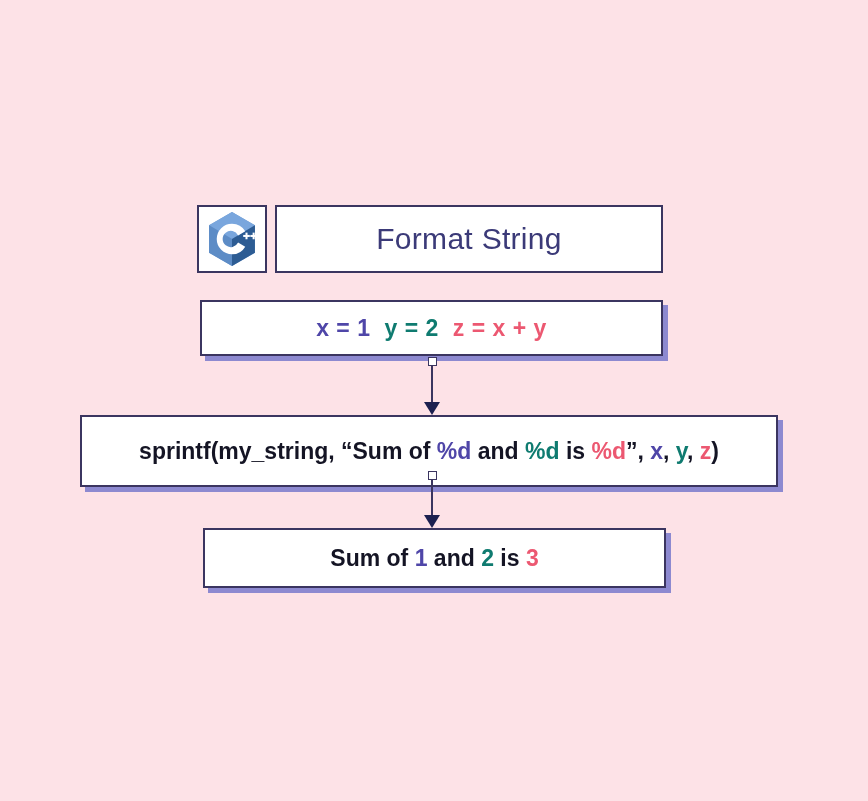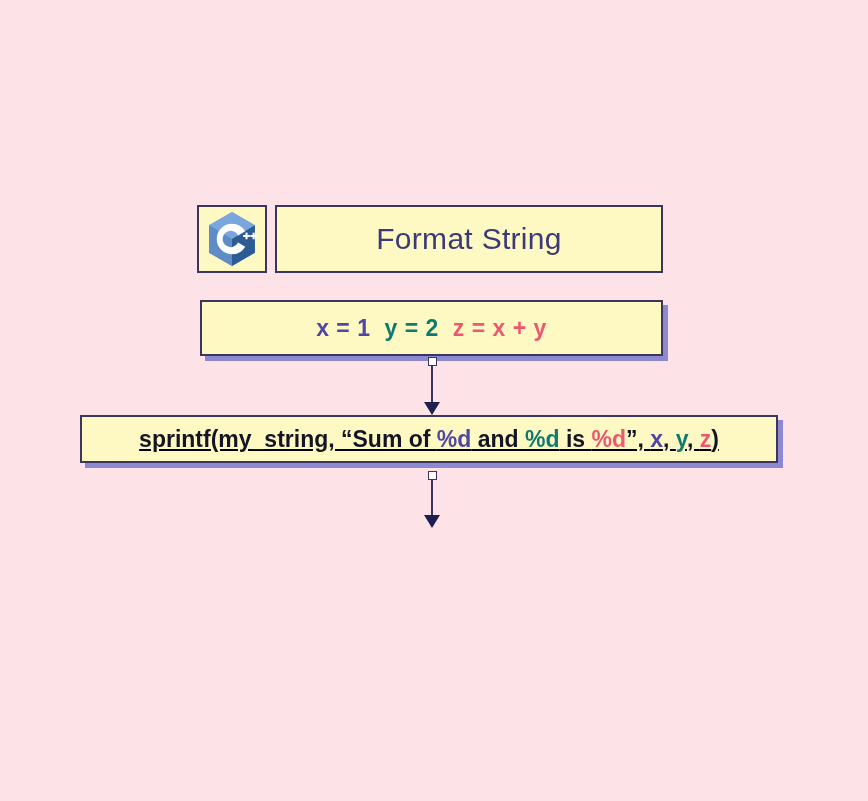--- a/index.html
+++ b/index.html
@@ -16,21 +16,21 @@
   }
 
   .canvas {
     position: absolute;
     inset: 0;
   }
 
   
   .box {
     position: absolute;
-    background: #fef9c3;
+    background: #ffffff;
     border: 2px solid #3b3560;
     box-sizing: border-box;
     display: flex;
     align-items: center;
     justify-content: center;
   }
   .box.shadowed {
     box-shadow: 5px 5px 0 0 #8d89d0;
   }
 
@@ -75,22 +75,21 @@
     letter-spacing: .5px;
   }
   #vars-text .grp { margin-right: 14px; }
   #vars-text .grp:last-child { margin-right: 0; }
 
   
   #sprintf-box {
     left: 80px;
     top: 415px;
     width: 698px;
-    height: 48px;
-    text-decoration: underline;
+    height: 72px;
   }
   #sprintf-text {
     font-size: 23px;
     font-weight: 700;
     color: #141424;
     white-space: nowrap;
   }
 
   
   #result-box {
@@ -189,14 +188,17 @@
   <div class="box shadowed" id="sprintf-box">
     <span id="sprintf-text"><span>sprintf(my_string, “Sum of </span><span class="c-x">%d</span><span> and </span><span class="c-y">%d</span><span> is </span><span class="c-z">%d</span><span>”, </span><span class="c-x">x</span><span>, </span><span class="c-y">y</span><span>, </span><span class="c-z">z</span><span>)</span></span>
   </div>
 
   <div class="connector" id="connector-2">
     <span class="knob"></span>
     <span class="stem"></span>
     <span class="head"></span>
   </div>
 
+  <div class="box shadowed" id="result-box">
+    <span id="result-text"><span>Sum of </span><span class="c-x">1</span><span> and </span><span class="c-y">2</span><span> is </span><span class="c-z">3</span></span>
+  </div>
 
 </div>
 
 </body></html>

